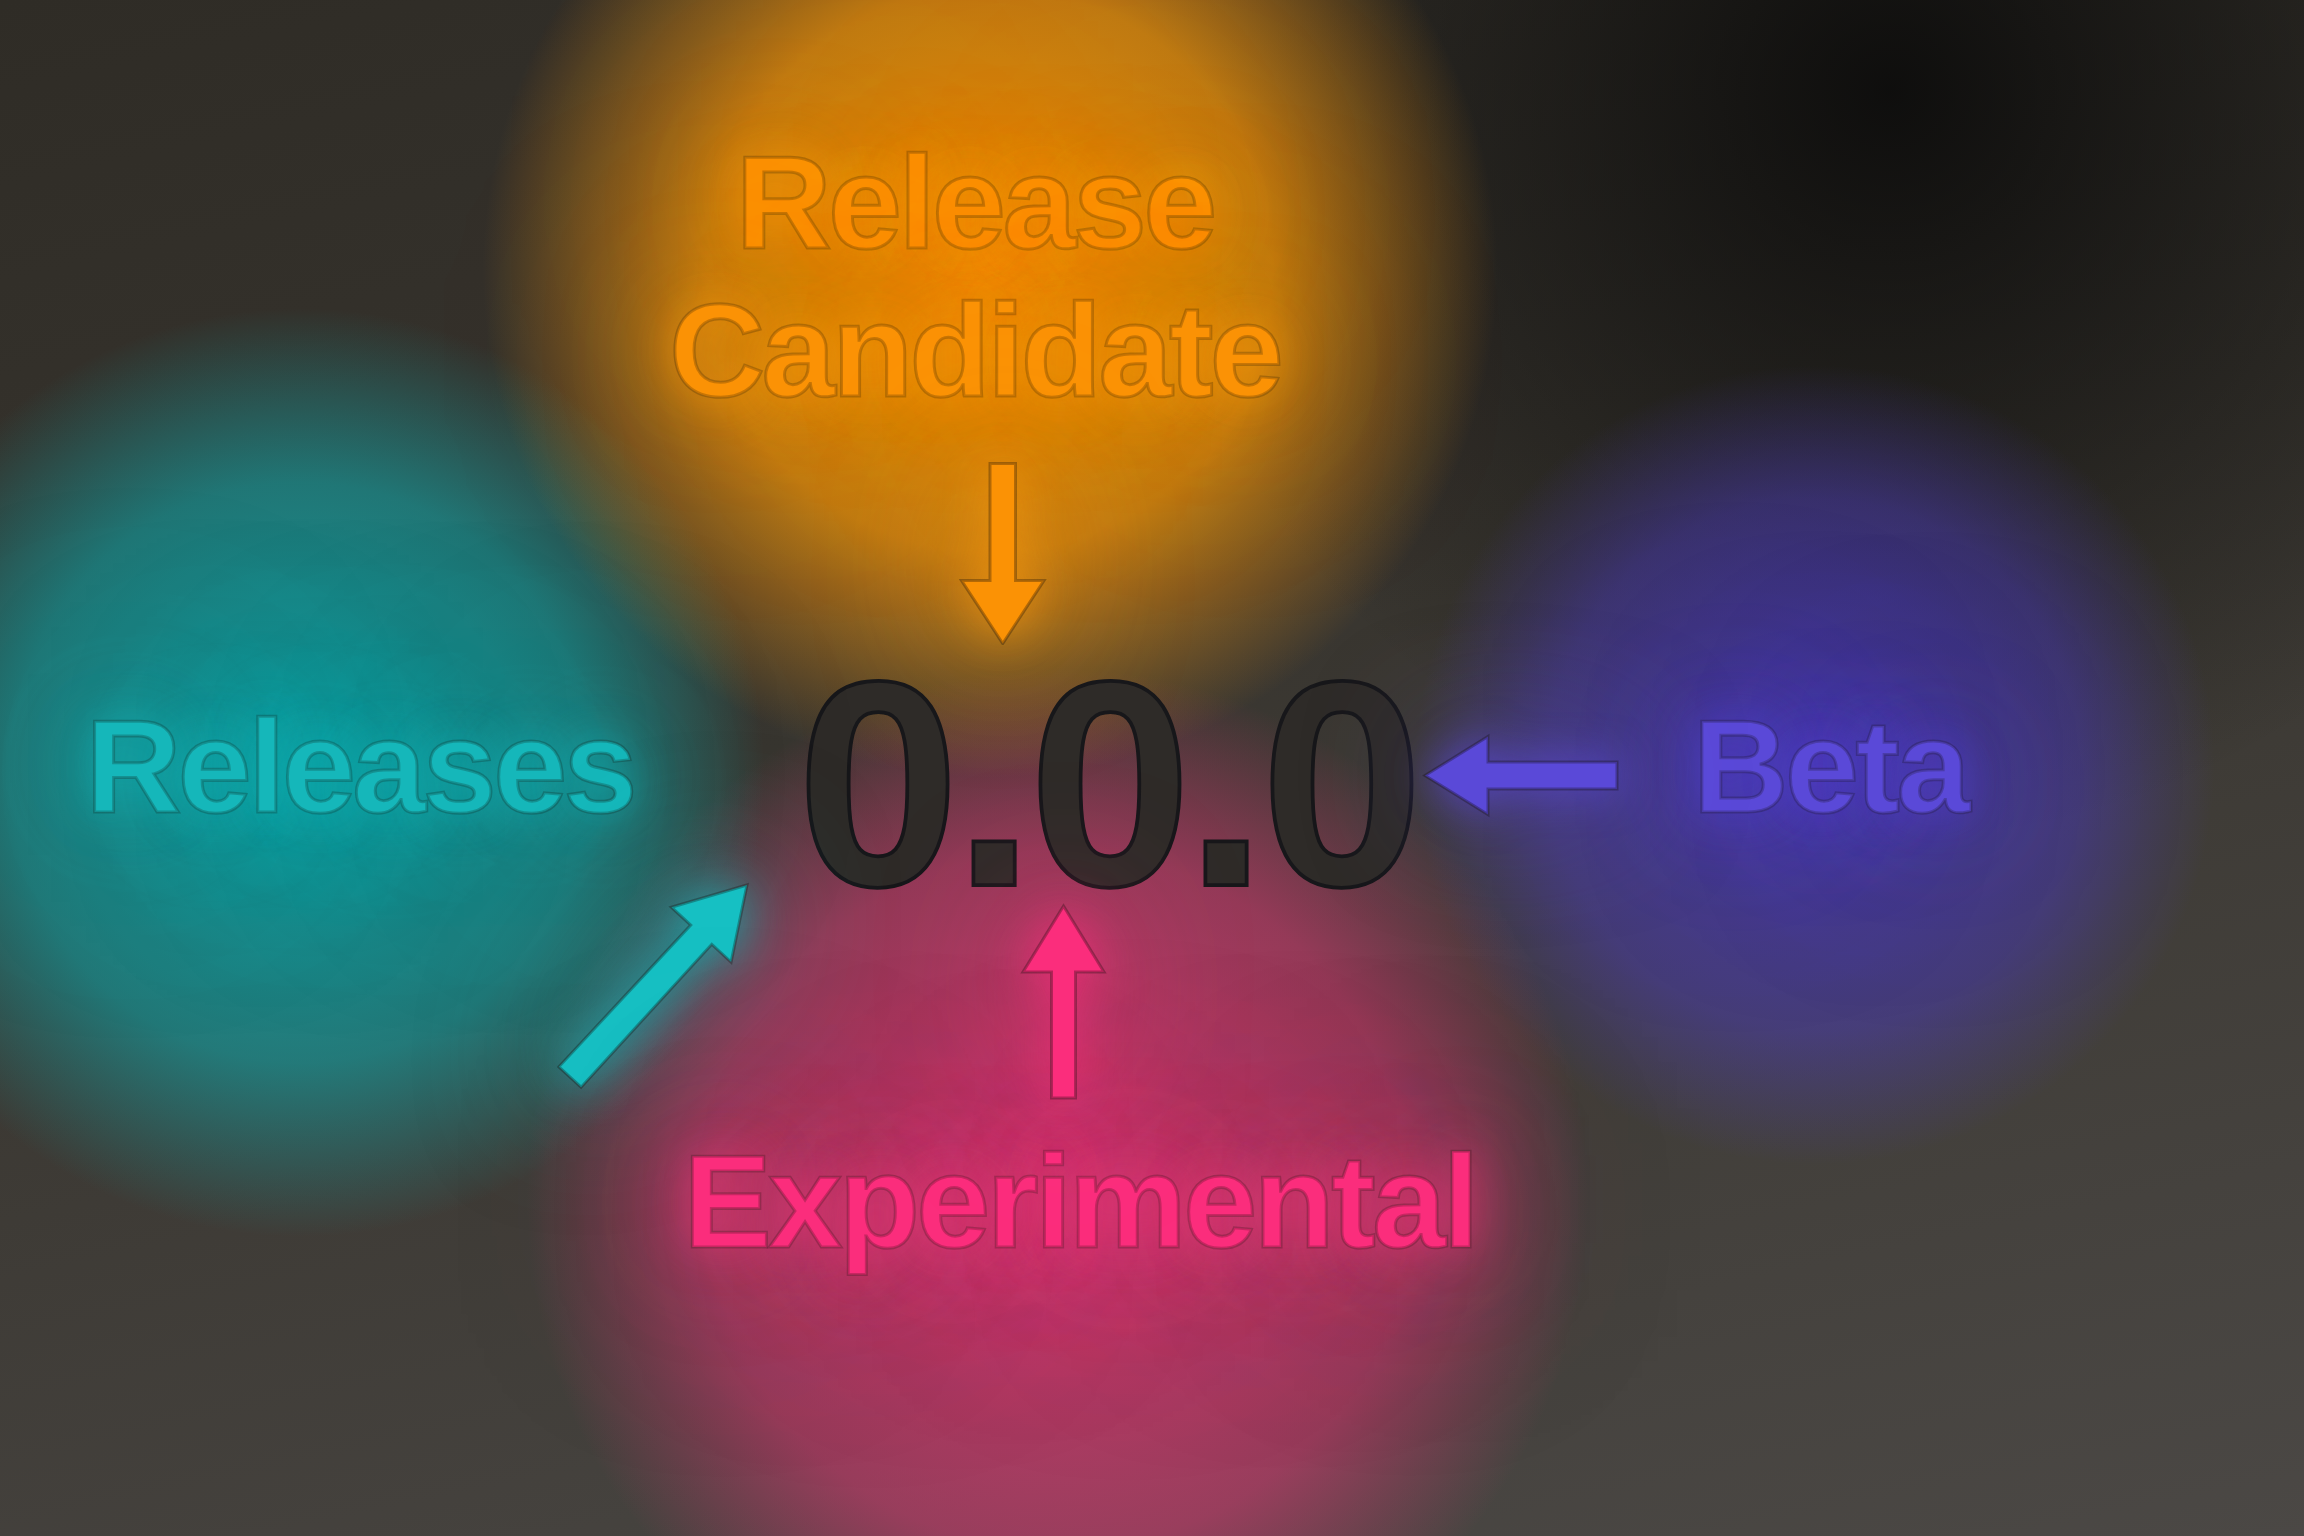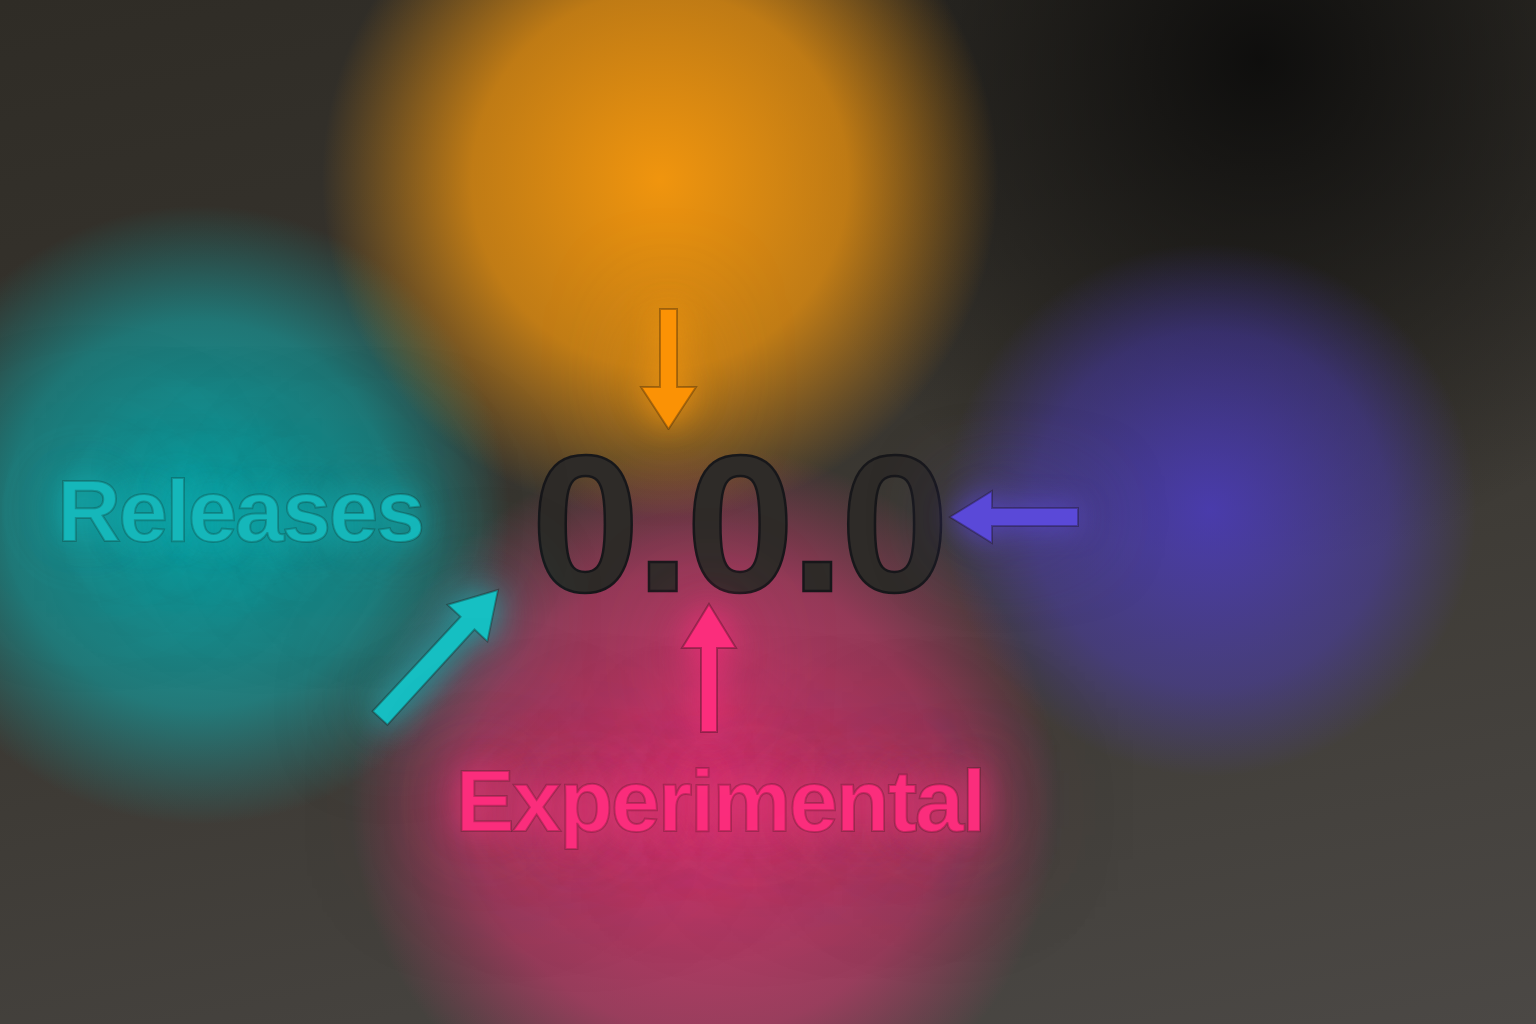--- a/index.html
+++ b/index.html
@@ -81,37 +81,39 @@
   .arrow-purple { left: 948px; top: 486px; filter: drop-shadow(0 0 14px rgba(90,72,215,0.8)) drop-shadow(0 0 40px rgba(90,72,215,0.55)); }
   .arrow-pink   { left: 680px; top: 602px; filter: drop-shadow(0 0 16px rgba(250,45,124,0.85)) drop-shadow(0 0 45px rgba(250,45,124,0.6)); }
 
   .arrow svg path { stroke: rgba(15,10,5,0.3); stroke-width: 2; }
 </style>
 </head>
 <body>
 
 <div class="stage">
 
+  <div class="label label-release-candidate">Release Candidate</div>
 
   <div class="arrow arrow-orange">
     <svg width="59" height="122" viewBox="0 0 59 122">
       <path d="M21,1 L38,1 L38,79 L57,79 L29.5,121 L2,79 L21,79 Z" fill="#fb9205"></path>
     </svg>
   </div>
 
   <div class="version">0.0.0</div>
 
   <div class="label label-releases">Releases</div>
 
   <div class="arrow arrow-teal">
     <svg width="134" height="144" viewBox="0 0 134 144">
       <path d="M130,4 L119.4,55.4 L106.5,43.5 L19.4,138.8 L4.6,125.2 L92.5,30.7 L79.6,18.8 Z" fill="#16c0c3"></path>
     </svg>
   </div>
 
+  <div class="label label-beta">Beta</div>
 
   <div class="arrow arrow-purple">
     <svg width="132" height="62" viewBox="0 0 132 62">
       <path d="M2,31 L44,5 L44,22 L130,22 L130,40 L44,40 L44,57 Z" fill="#5a49d8"></path>
     </svg>
   </div>
 
   <div class="label label-experimental">Experimental</div>
 
   <div class="arrow arrow-pink">

